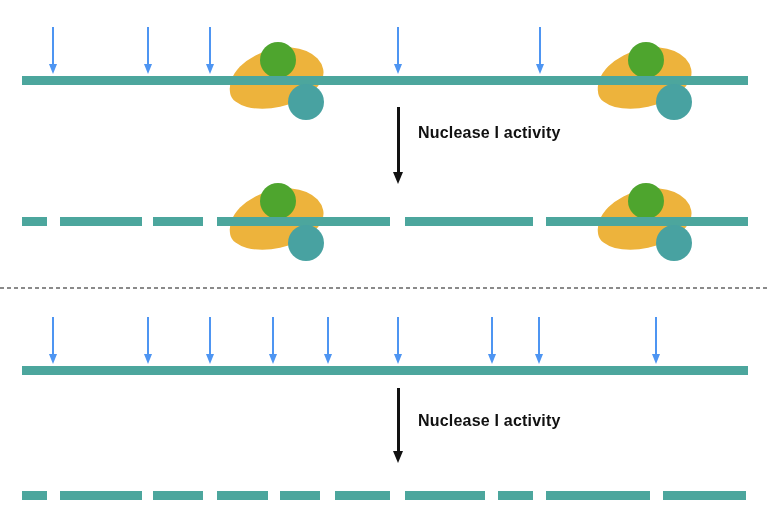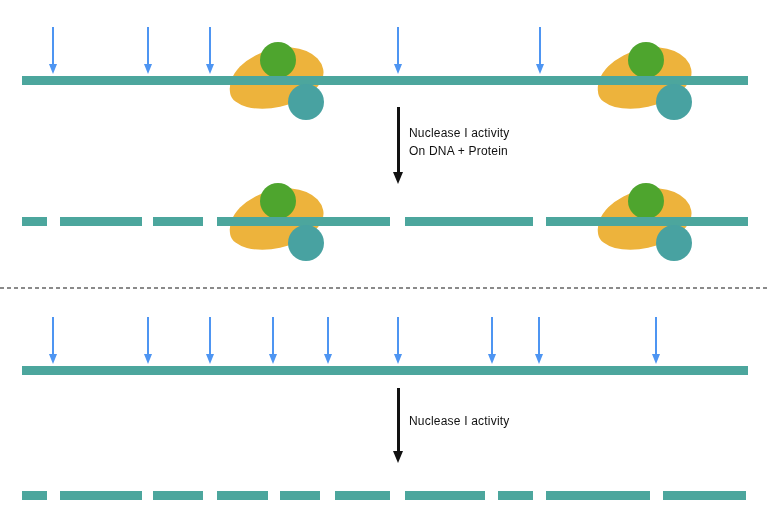--- a/index.html
+++ b/index.html
@@ -6,34 +6,34 @@
   body{
     width:768px;height:529px;background:#ffffff;
     font-family:"Liberation Sans",sans-serif;
   }
   #stage{
     position:relative;width:768px;height:529px;
     background:#ffffff;overflow:hidden;
   }
   .label{
     position:absolute;
-    font-size:12px;line-height:18px;font-weight:normal;
+    font-size:16px;line-height:18px;font-weight:bold;
     color:#111;white-space:nowrap;z-index:6;
     letter-spacing:0.2px;
+    margin-left:9px;
   }
   #label-top{left:409px;top:124px}
   #label-bottom{left:409px;top:412px}
 </style>
 </head>
 <body>
 
 <div id="stage">
   <div class="label" id="label-top" style="color: rgb(17, 17, 17);">
     <div>Nuclease I activity</div>
-    <div>On DNA + Protein</div>
   </div>
   <div class="label" id="label-bottom" style="color: rgb(17, 17, 17);">
     <div>Nuclease I activity</div>
   </div>
 <div style="position: absolute; left: 48.5px; top: 27px; width: 9px; height: 47px; z-index: 5;">
       <div style="position: absolute; left: 3.5px; top: 0px; width: 2px; height: 39px; background: rgb(78, 149, 242);"></div>
       <div style="position: absolute; left: 0px; top: 37px; width: 0px; height: 0px; border-left: 4.5px solid transparent; border-right: 4.5px solid transparent; border-top: 10px solid rgb(78, 149, 242);"></div>
     </div>
     <div style="position: absolute; left: 143.5px; top: 27px; width: 9px; height: 47px; z-index: 5;">
       <div style="position: absolute; left: 3.5px; top: 0px; width: 2px; height: 39px; background: rgb(78, 149, 242);"></div>

